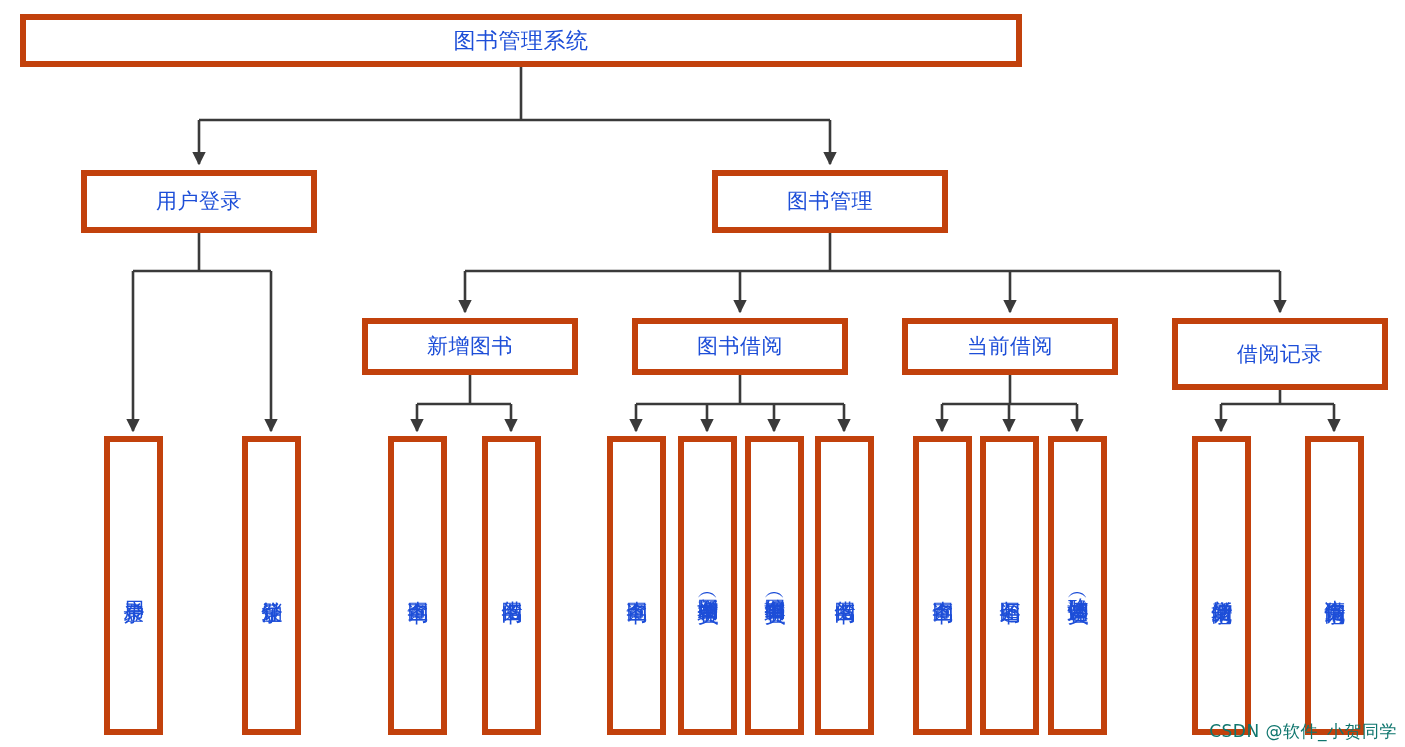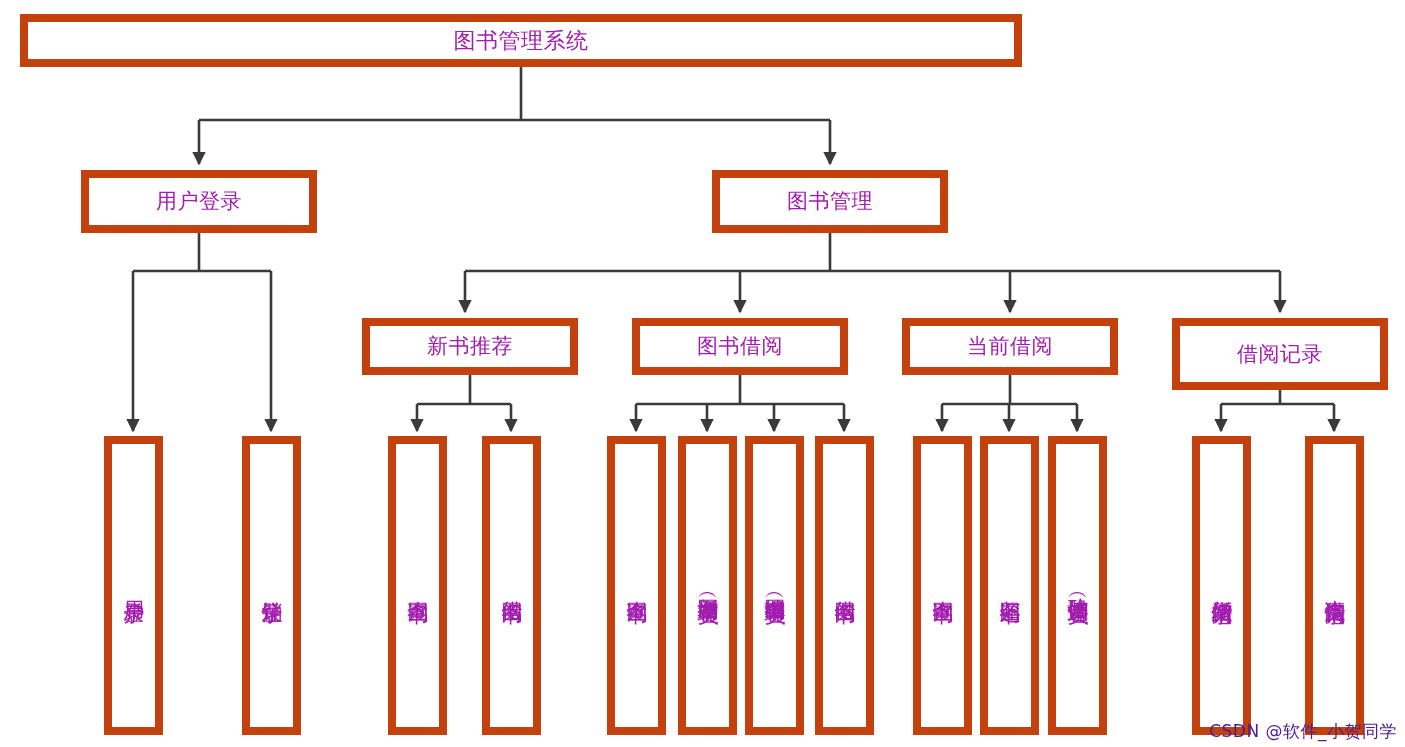--- a/index.html
+++ b/index.html
@@ -23,25 +23,25 @@
     left: 0;
     top: 0;
     width: 1405px;
     height: 747px;
     pointer-events: none;
   }
   .node {
     position: absolute;
     box-sizing: border-box;
     background: #ffffff;
-    border: 8px solid #c2410c;
+    border: 6px solid #c2410c;
     display: flex;
     align-items: center;
     justify-content: center;
-    color: #a21caf;
+    color: #1d4ed8;
     z-index: 2;
   }
   .node .label {
     display: block;
     text-align: center;
     line-height: 1.18;
     white-space: nowrap;
   }
   .node.horiz .label {
     font-size: 21px;
@@ -62,21 +62,21 @@
     line-height: 1.28;
     letter-spacing: 1px;
     white-space: nowrap;
     max-height: 268px;
   }
   #watermark {
     position: absolute;
     right: 8px;
     bottom: 4px;
     font-size: 17px;
-    color: #4c1d95;
+    color: #0f766e;
     letter-spacing: 0.5px;
     z-index: 5;
     white-space: nowrap;
   }
 </style>
 </head>
 <body>
 
 <div id="canvas">
 
@@ -136,21 +136,21 @@
 
   <div class="node horiz" style="left:81px; top:170px; width:236px; height:63px;">
     <span class="label">用户登录</span>
   </div>
 
   <div class="node horiz" style="left:712px; top:170px; width:236px; height:63px;">
     <span class="label">图书管理</span>
   </div>
 
   <div class="node horiz" style="left:362px; top:318px; width:216px; height:57px;">
-    <span class="label">新书推荐</span>
+    <span class="label">新增图书</span>
   </div>
 
   <div class="node horiz" style="left:902px; top:318px; width:216px; height:57px;">
     <span class="label">当前借阅</span>
   </div>
 
   <div class="node horiz" style="left:632px; top:318px; width:216px; height:57px;">
     <span class="label">图书借阅</span>
   </div>
 

